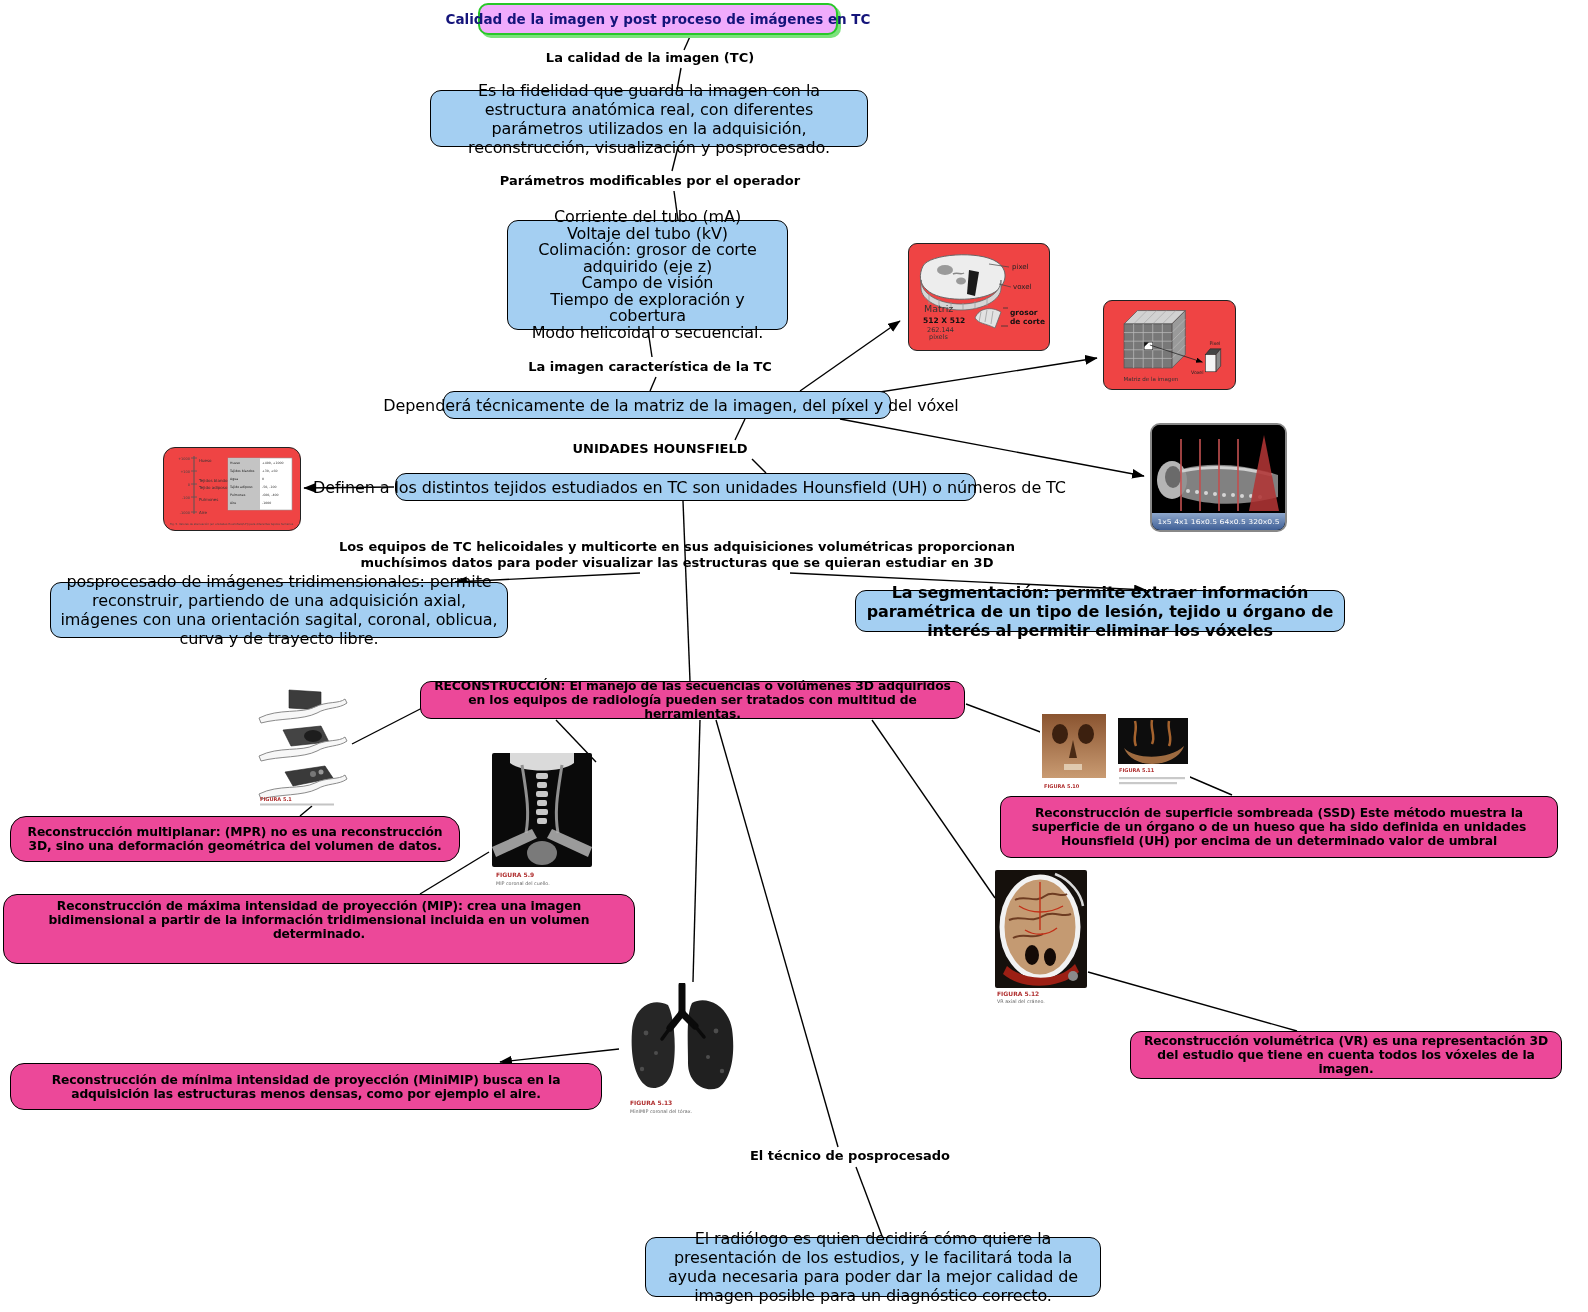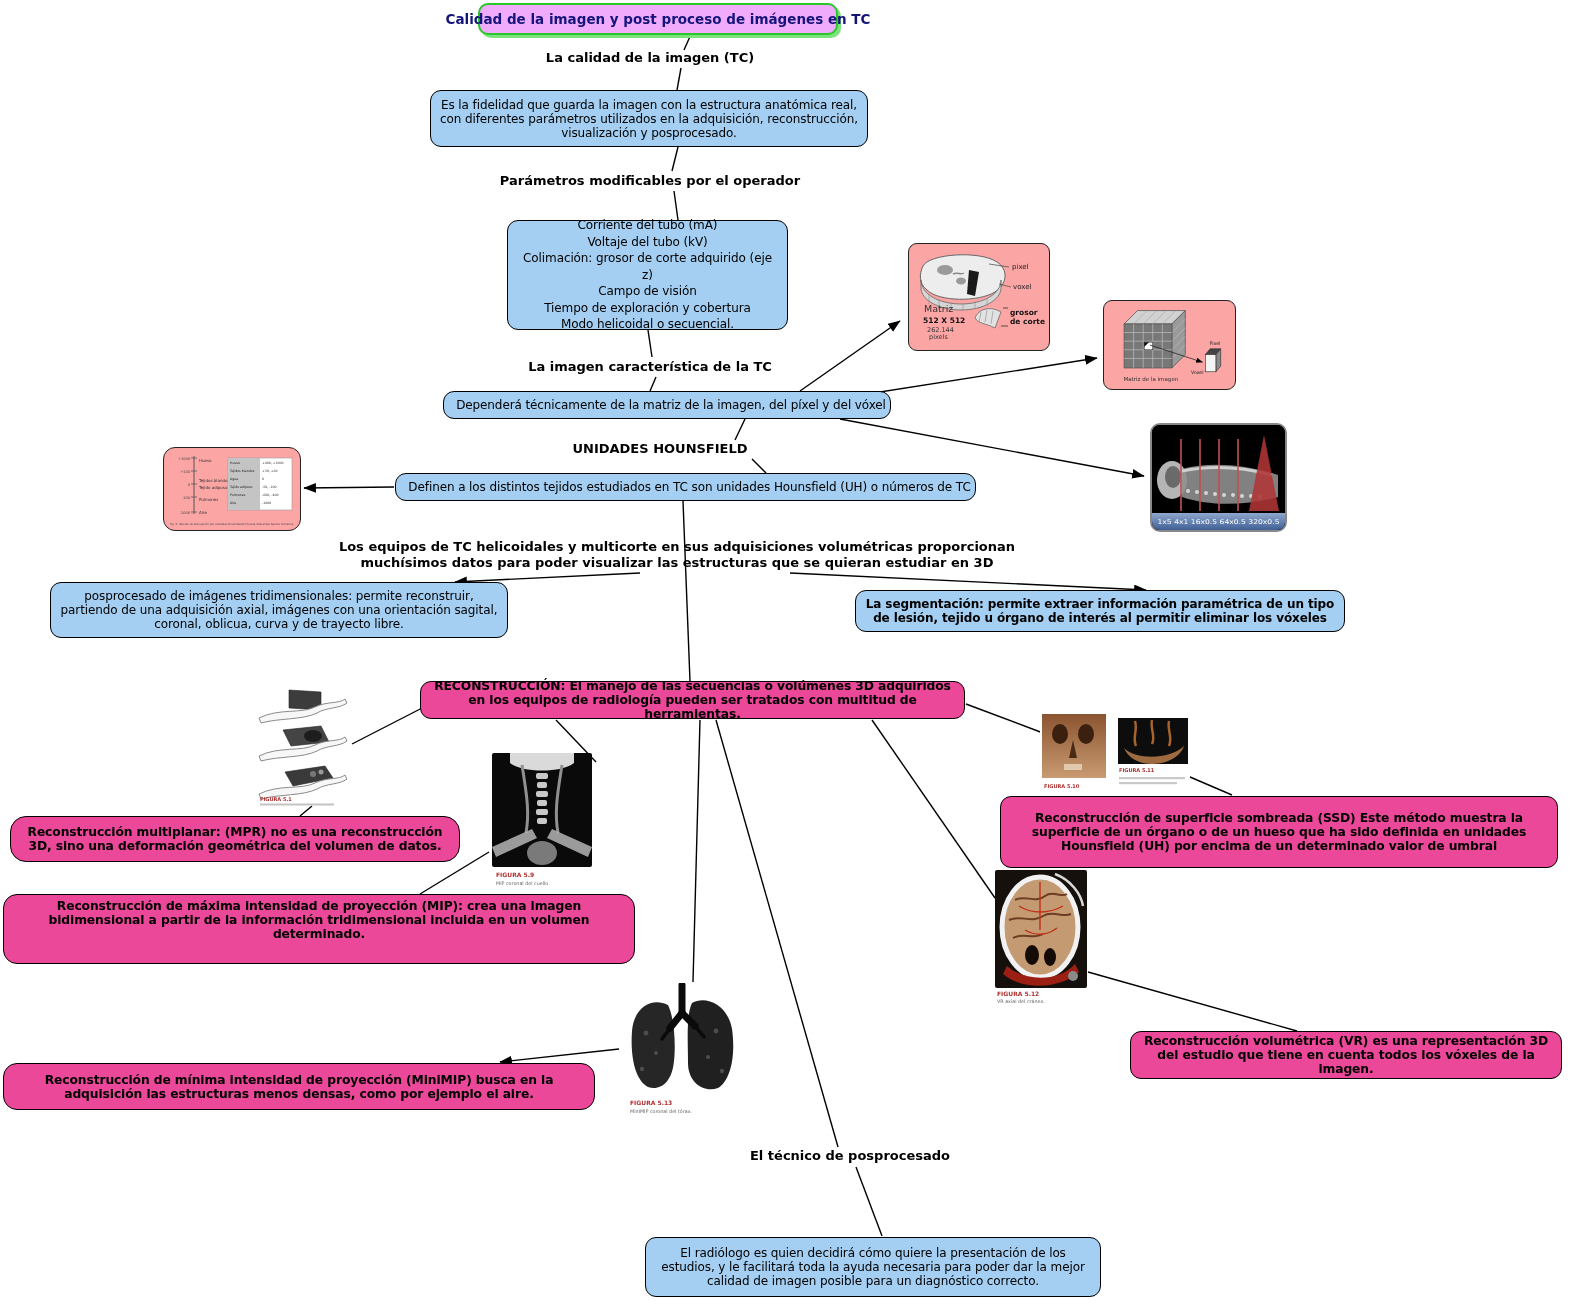--- a/index.html
+++ b/index.html
@@ -3,32 +3,32 @@
 <meta charset="utf-8">
 <style>
   html,body{margin:0;padding:0;background:#ffffff;}
   .canvas{position:relative;width:1588px;height:1312px;background:#fff;
           font-family:"DejaVu Sans","Liberation Sans",sans-serif;overflow:hidden;}
   #connectors{position:absolute;left:0;top:0;z-index:1;pointer-events:none;}
   .lbl{position:absolute;z-index:2;font-weight:bold;font-size:13px;color:#000;
        text-align:center;white-space:pre;}
   .node{position:absolute;z-index:2;border:1.5px solid #000;border-radius:11px;
         box-sizing:border-box;display:flex;align-items:center;justify-content:center;
-        text-align:center;font-size:12px;color:#000;padding:4px 8px;letter-spacing:-0.1px;}
+        text-align:center;font-size:16px;color:#000;padding:4px 8px;letter-spacing:-0.1px;}
   .blue{background:#A4CFF2;}
   .green{background:#ec4899;font-weight:bold;font-size:12.3px;}
   .oneline{white-space:nowrap;padding-left:16px;}
   .pre{white-space:pre-line;}
   .top-align{align-items:flex-start;}
   .title-node{position:absolute;z-index:3;background:#f0abfc;border:2.5px solid #28C828;
         box-shadow:3px 3px 0 #7CE27C;border-radius:10px;display:flex;align-items:center;
         justify-content:center;font-weight:bold;font-size:13.5px;color:#14147A;
         white-space:nowrap;}
   .figure{position:absolute;z-index:2;}
-  .imgbox{background:#fca5a5;border:1.5px solid #222;border-radius:9px;overflow:hidden;}
+  .imgbox{background:#ef4444;border:1.5px solid #222;border-radius:9px;overflow:hidden;}
 </style>
 </head>
 <body>
 
 <div class="canvas">
 
   <svg id="connectors" width="1588" height="1312">
     <defs>
       <marker id="arr" markerWidth="10" markerHeight="8" refX="8.5" refY="3.5" orient="auto">
         <path d="M0,0 L9,3.5 L0,7 Z" fill="#000"></path>
@@ -84,22 +84,22 @@
 Modo helicoidal o secuencial.</div>
   <div class="node blue oneline" style="left:443px;top:391px;width:448px;height:28px;">Dependerá técnicamente de la matriz de la imagen, del píxel y del vóxel</div>
   <div class="node blue oneline" style="left:395px;top:473px;width:581px;height:28px;">Definen a los distintos tejidos estudiados en TC son unidades Hounsfield (UH) o números de TC</div>
   <div class="node blue" style="left:50px;top:582px;width:458px;height:56px;">posprocesado de imágenes tridimensionales: permite reconstruir, partiendo de una adquisición axial, imágenes con una orientación sagital, coronal, oblicua, curva y de trayecto libre.</div>
   <div class="node blue" style="left:855px;top:590px;width:490px;height:42px;font-weight:bold;">La segmentación: permite extraer información paramétrica de un tipo de lesión, tejido u órgano de interés al permitir eliminar los vóxeles</div>
   <div class="node blue" style="left:645px;top:1237px;width:456px;height:60px;">El radiólogo es quien decidirá cómo quiere la presentación de los estudios, y le facilitará toda la ayuda necesaria para poder dar la mejor calidad de imagen posible para un diagnóstico correcto.</div>
 
   <div class="node green" style="left:420px;top:681px;width:545px;height:38px;">RECONSTRUCCIÓN: El manejo de las secuencias o volúmenes 3D adquiridos en los equipos de radiología pueden ser tratados con multitud de herramientas.</div>
   <div class="node green" style="left:10px;top:816px;width:450px;height:46px;border-radius:16px;">Reconstrucción multiplanar: (MPR) no es una reconstrucción 3D, sino una deformación geométrica del volumen de datos.</div>
   <div class="node green top-align" style="left:3px;top:894px;width:632px;height:70px;border-radius:14px;">Reconstrucción de máxima intensidad de proyección (MIP): crea una imagen bidimensional a partir de la información tridimensional incluida en un volumen determinado.</div>
-  <div class="node green" style="left:3px;top:1063px;width:592px;height:47px;border-radius:14px;">Reconstrucción de mínima intensidad de proyección (MiniMIP) busca en la adquisición las estructuras menos densas, como por ejemplo el aire.</div>
-  <div class="node green" style="left:1000px;top:796px;width:558px;height:72px;">Reconstrucción de superficie sombreada (SSD) Este método muestra la superficie de un órgano o de un hueso que ha sido definida en unidades Hounsfield (UH) por encima de un determinado valor de umbral</div>
+  <div class="node green" style="left:10px;top:1063px;width:592px;height:47px;border-radius:14px;">Reconstrucción de mínima intensidad de proyección (MiniMIP) busca en la adquisición las estructuras menos densas, como por ejemplo el aire.</div>
+  <div class="node green" style="left:1000px;top:796px;width:558px;height:62px;">Reconstrucción de superficie sombreada (SSD) Este método muestra la superficie de un órgano o de un hueso que ha sido definida en unidades Hounsfield (UH) por encima de un determinado valor de umbral</div>
   <div class="node green" style="left:1130px;top:1031px;width:432px;height:48px;">Reconstrucción volumétrica (VR) es una representación 3D del estudio que tiene en cuenta todos los vóxeles de la imagen.</div>
 
   <div class="figure imgbox" style="left:908px;top:243px;width:140px;height:106px;">
     <svg width="140" height="106" viewBox="0 0 140 106">
       <path d="M14,22 C20,10 70,6 88,18 C100,26 98,40 86,48 C70,58 30,58 18,46 C10,40 10,30 14,22 Z" fill="#ededed" stroke="#666" stroke-width="1"></path>
       <path d="M12,36 C12,50 30,60 52,60 C74,60 92,50 92,36 L92,44 C92,56 74,66 52,66 C30,66 12,56 12,44 Z" fill="#d6d6d6" stroke="#666" stroke-width="0.8"></path>
       <g stroke="#9a9a9a" stroke-width="0.7">
         <line x1="20" y1="50" x2="20" y2="60"></line>
           <line x1="30" y1="55" x2="30" y2="64"></line>
         <line x1="42" y1="58" x2="42" y2="66"></line>

